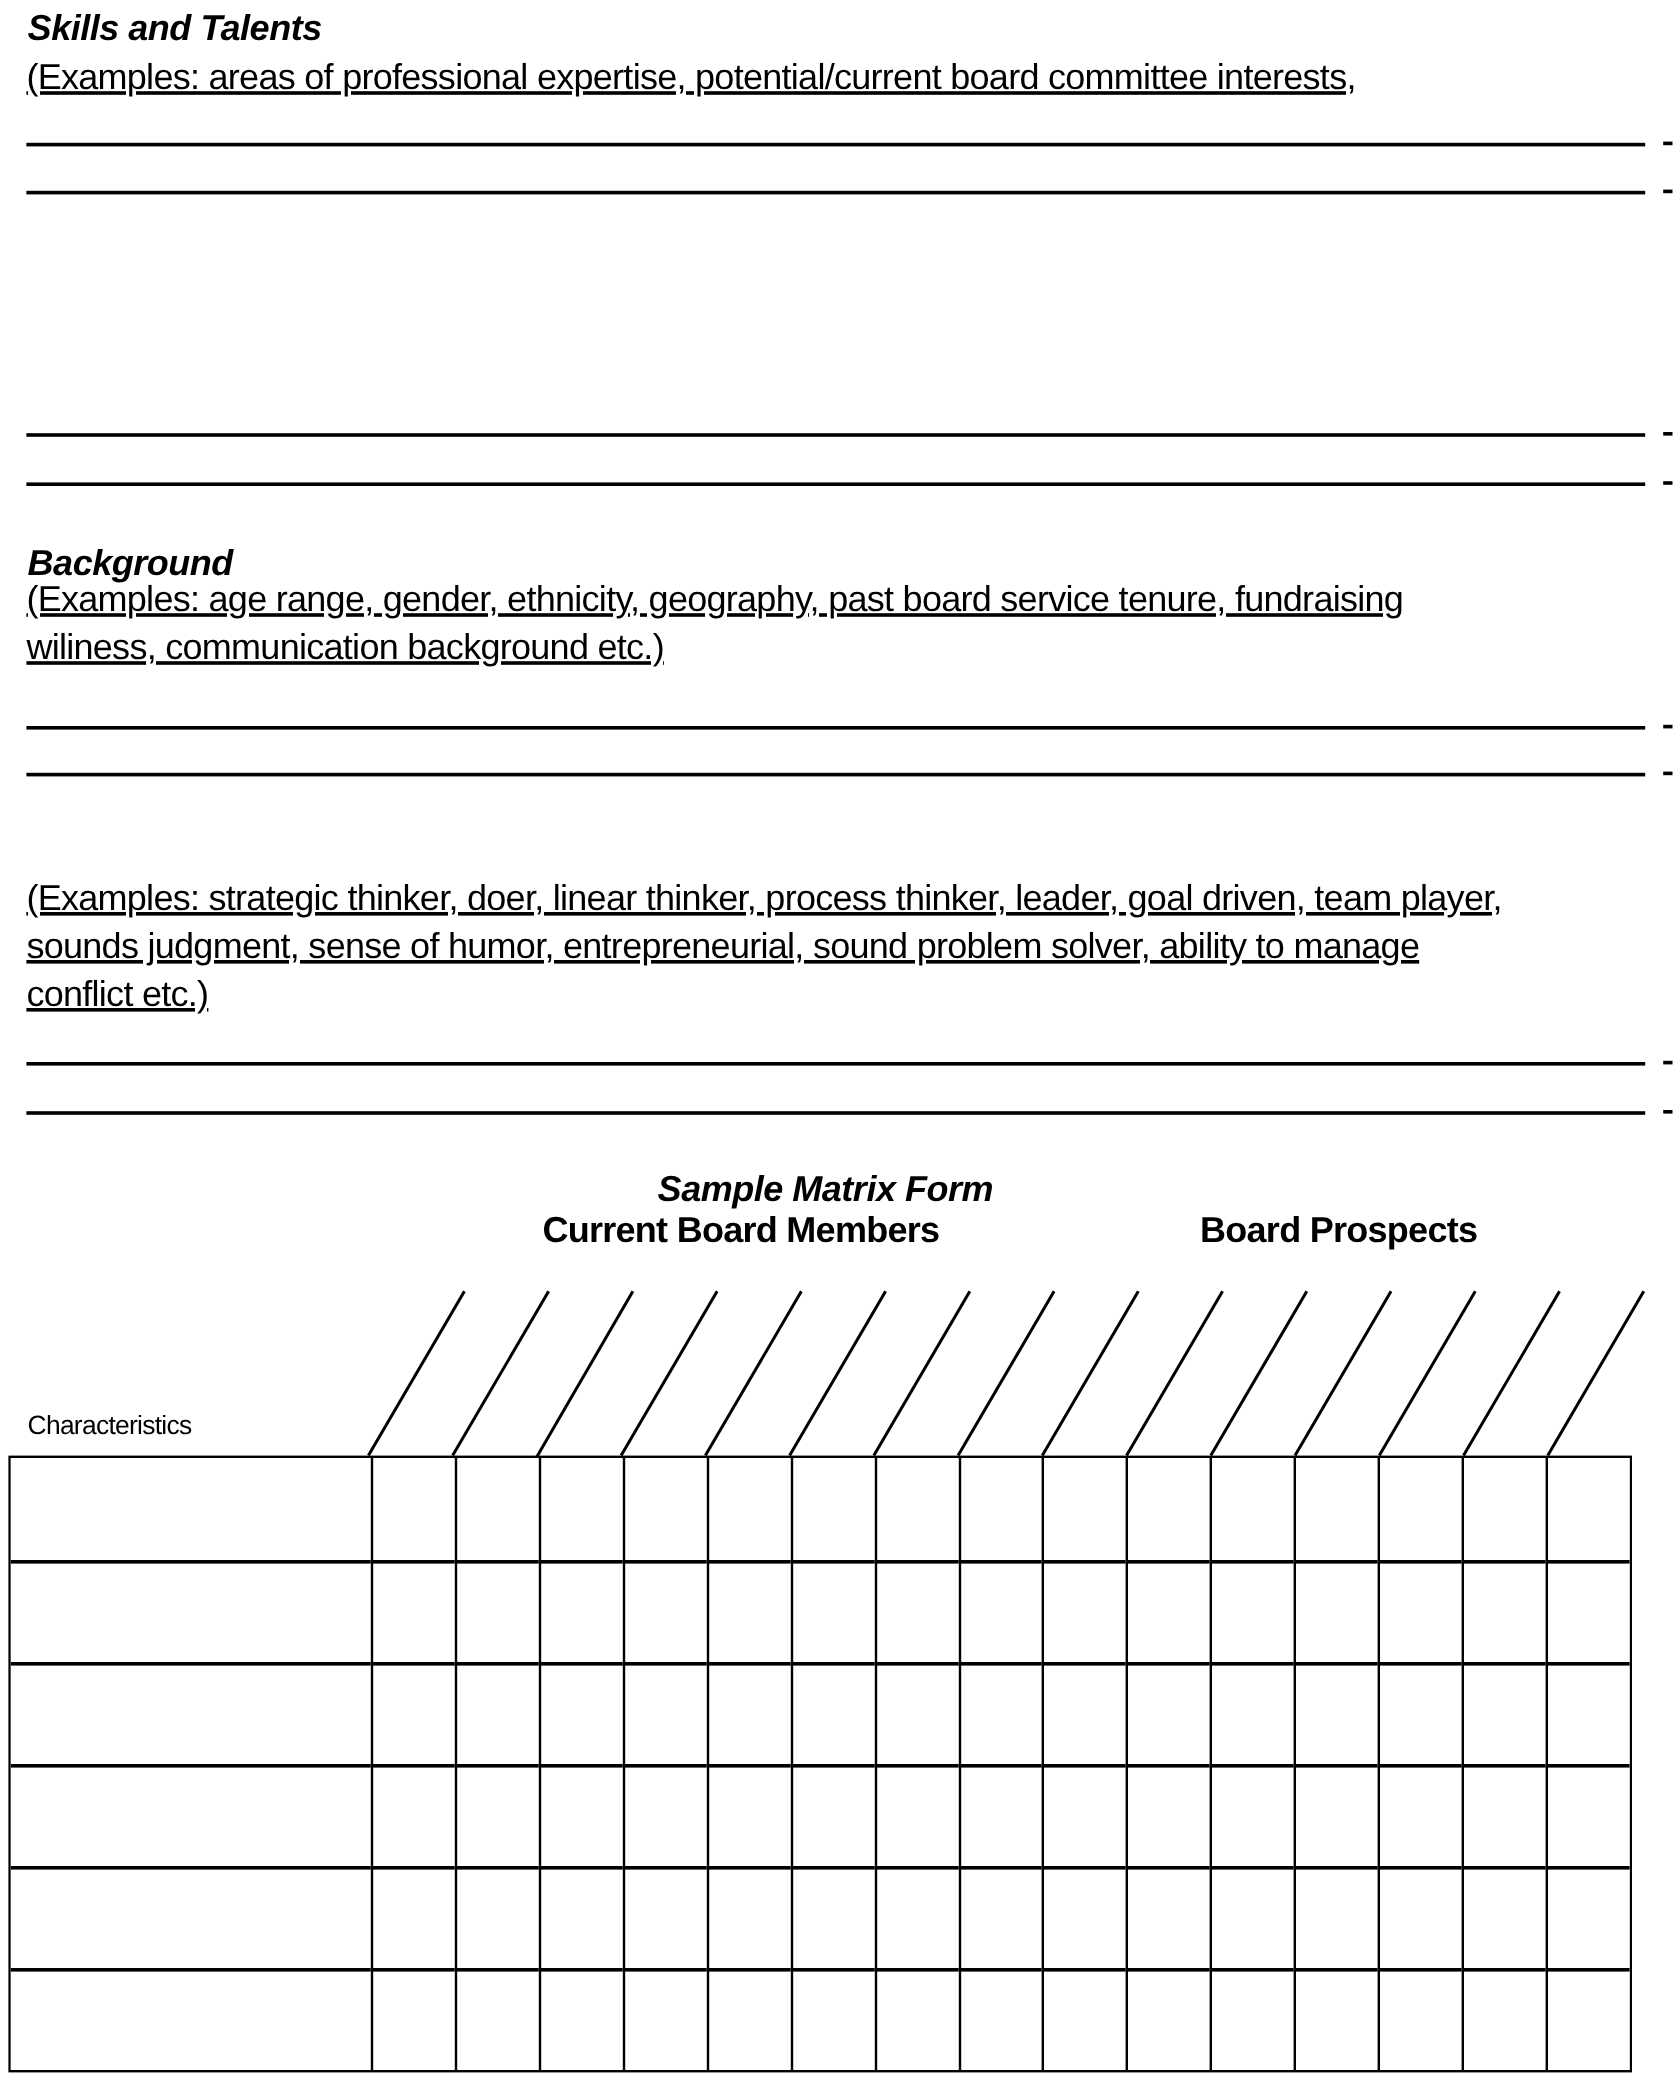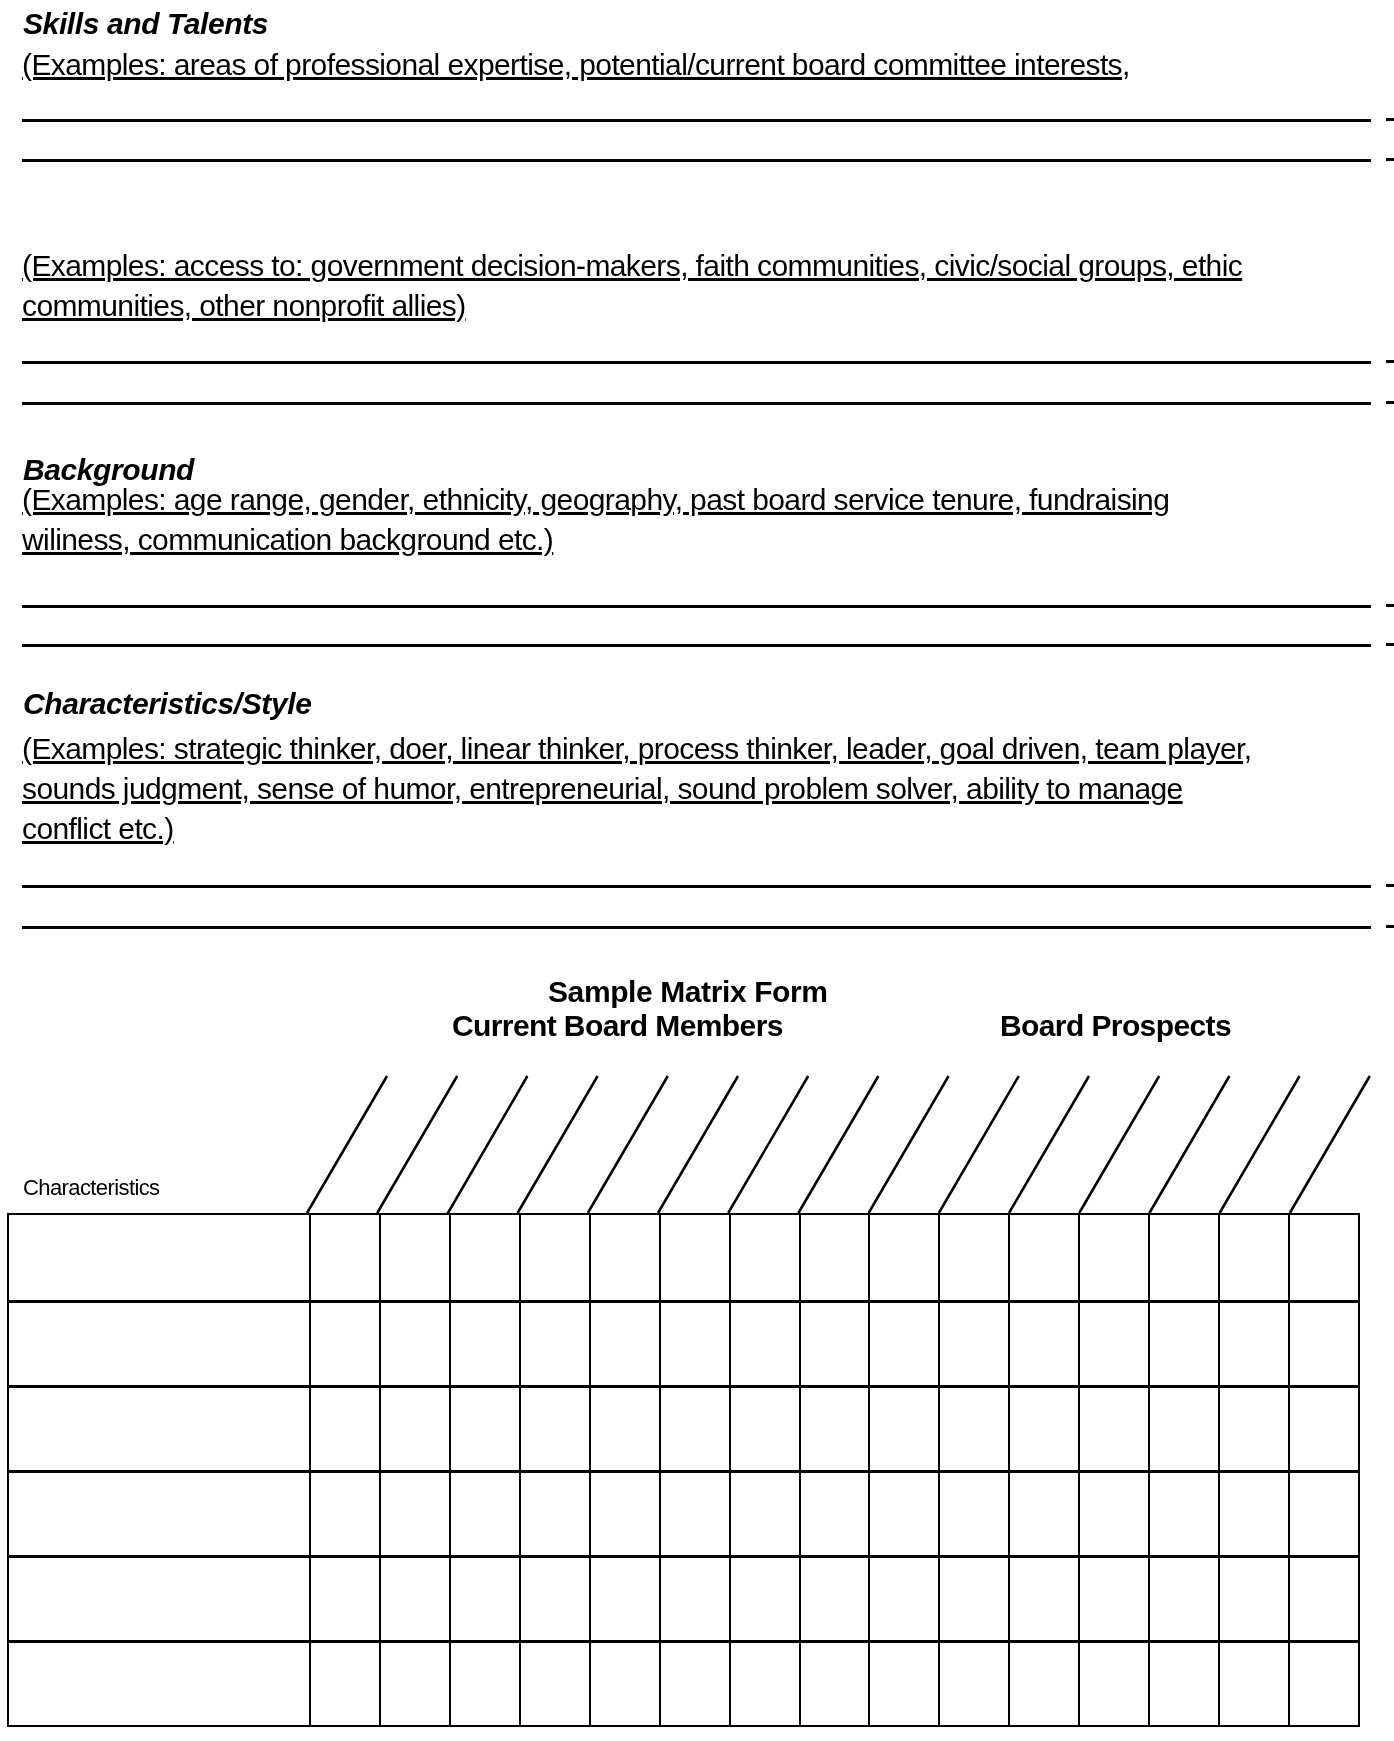--- a/index.html
+++ b/index.html
@@ -29,21 +29,21 @@
     position:absolute;left:22px;width:1349px;height:3px;
     background:#000;
   }
   .rule-dash{
     position:absolute;left:1386px;width:8px;height:3px;
     background:#000;
   }
   .matrix-title{
     position:absolute;left:548px;top:974px;
     font-size:30px;line-height:36px;
-    font-weight:bold;
+    font-weight:bold;font-style:italic;
     letter-spacing:-0.4px;white-space:pre;
   }
   .group-label{
     position:absolute;top:1008px;
     font-size:30px;line-height:36px;
     letter-spacing:-0.6px;white-space:pre;font-weight:bold;
   }
   .group-label.current{left:452px;}
   .group-label.prospects{left:1000px;}
   .row-header-label{
@@ -77,36 +77,33 @@
 
 <div class="page">
 
   <div class="heading" style="top:6px">Skills and Talents</div>
   <div class="example" style="top:45px">(Examples: areas of professional expertise, potential/current board committee interests,</div>
   <div class="rule" style="top:119px"></div>
   <div class="rule-dash" style="top:118px"></div>
   <div class="rule" style="top:159px"></div>
   <div class="rule-dash" style="top:158px"></div>
 
-  <div class="example" style="top:246px">(Examples: access to: government decision-makers, faith communities, civic/social groups, ethic
-communities, other nonprofit allies)</div>
   <div class="rule" style="top:361px"></div>
   <div class="rule-dash" style="top:360px"></div>
   <div class="rule" style="top:402px"></div>
   <div class="rule-dash" style="top:401px"></div>
 
   <div class="heading" style="top:452px">Background</div>
   <div class="example" style="top:480px">(Examples: age range, gender, ethnicity, geography, past board service tenure, fundraising
 wiliness, communication background etc.)</div>
   <div class="rule" style="top:605px"></div>
   <div class="rule-dash" style="top:604px"></div>
   <div class="rule" style="top:644px"></div>
   <div class="rule-dash" style="top:643px"></div>
 
-  <div class="heading" style="top:686px">Characteristics/Style</div>
   <div class="example" style="top:729px">(Examples: strategic thinker, doer, linear thinker, process thinker, leader, goal driven, team player,
 sounds judgment, sense of humor, entrepreneurial, sound problem solver, ability to manage
 conflict etc.)</div>
   <div class="rule" style="top:885px"></div>
   <div class="rule-dash" style="top:884px"></div>
   <div class="rule" style="top:926px"></div>
   <div class="rule-dash" style="top:925px"></div>
 
   <div class="matrix-title">Sample Matrix Form</div>
   <div class="group-label current">Current Board Members</div>

